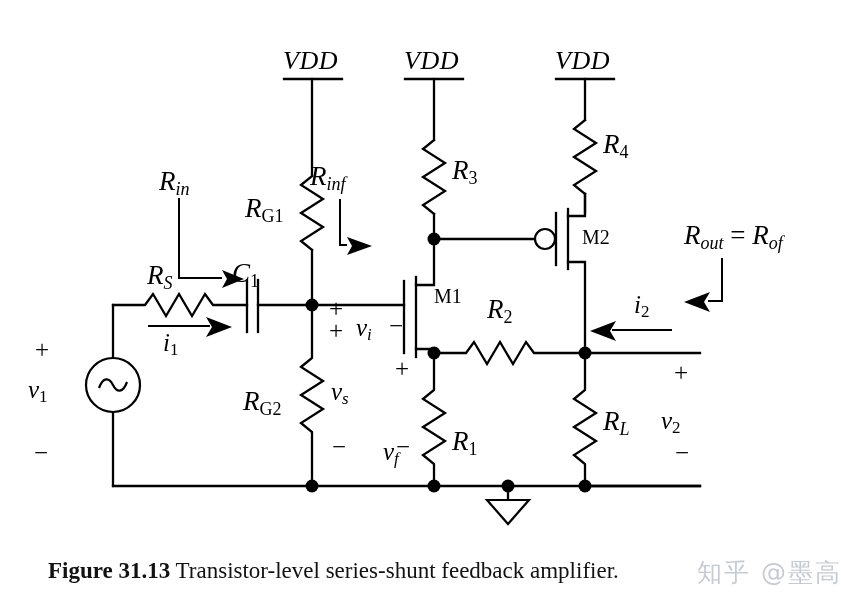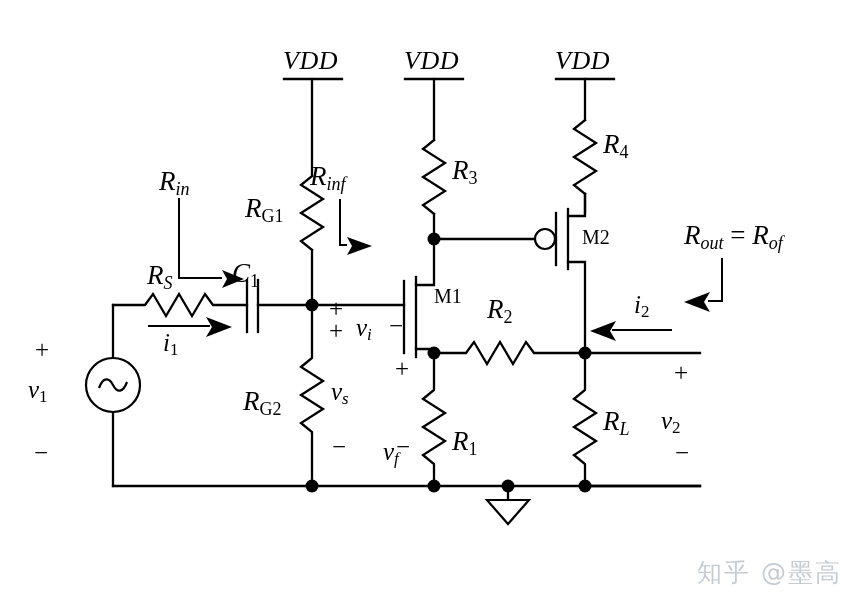--- a/index.html
+++ b/index.html
@@ -404,16 +404,19 @@
   <div class="lbl italic-var" style="left:603px; top:408px;">
     <span>R</span><span class="sub">L</span>
   </div>
 
   <div class="lbl polarity" style="left:674px; top:360px;">+</div>
   <div class="lbl smallvar" style="left:661px; top:408px;">
     <span>v</span><span class="sub-up">2</span>
   </div>
   <div class="lbl polarity" style="left:675px; top:440px;">−</div>
 
+  <div id="caption">
+    <span class="cap-strong">Figure 31.13</span><span> Transistor-level series-shunt feedback amplifier.</span>
+  </div>
 
   <div class="watermark" id="watermark-caption">知乎 @墨高</div>
 
 </div>
 
 </body></html>

